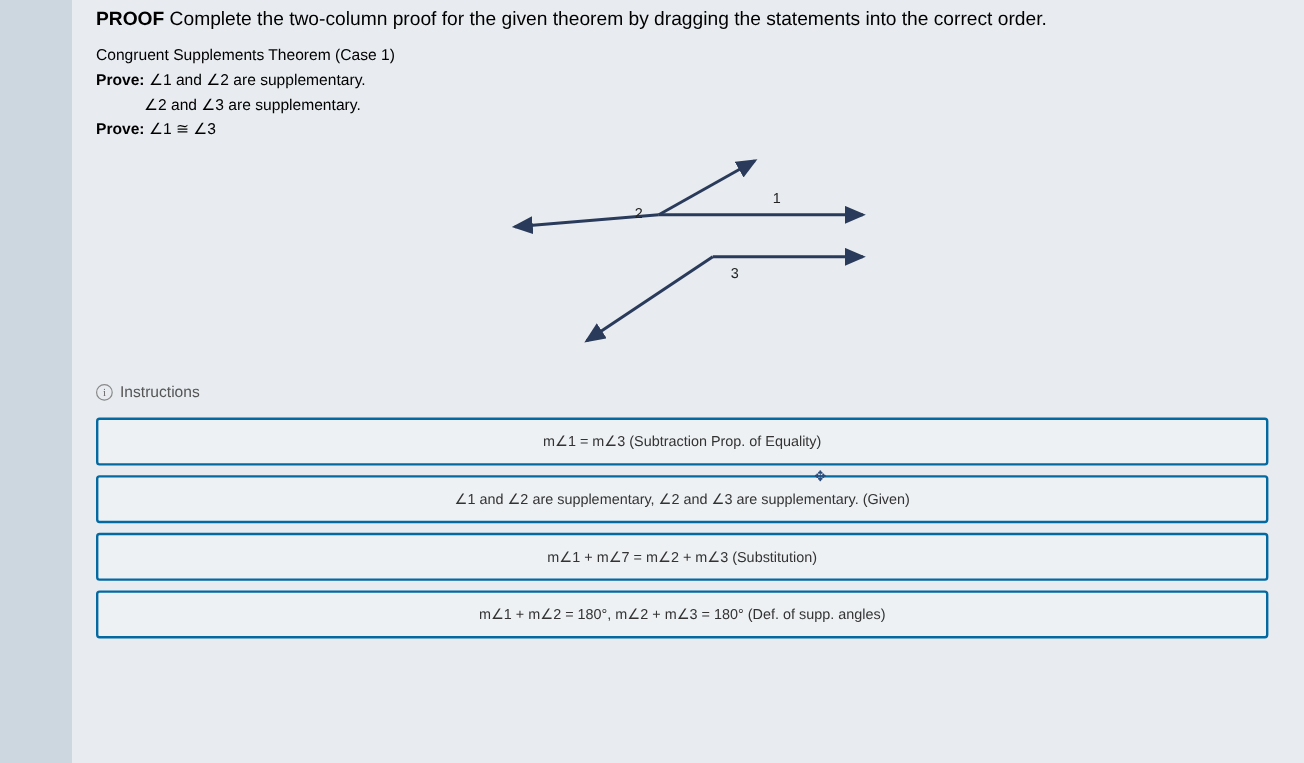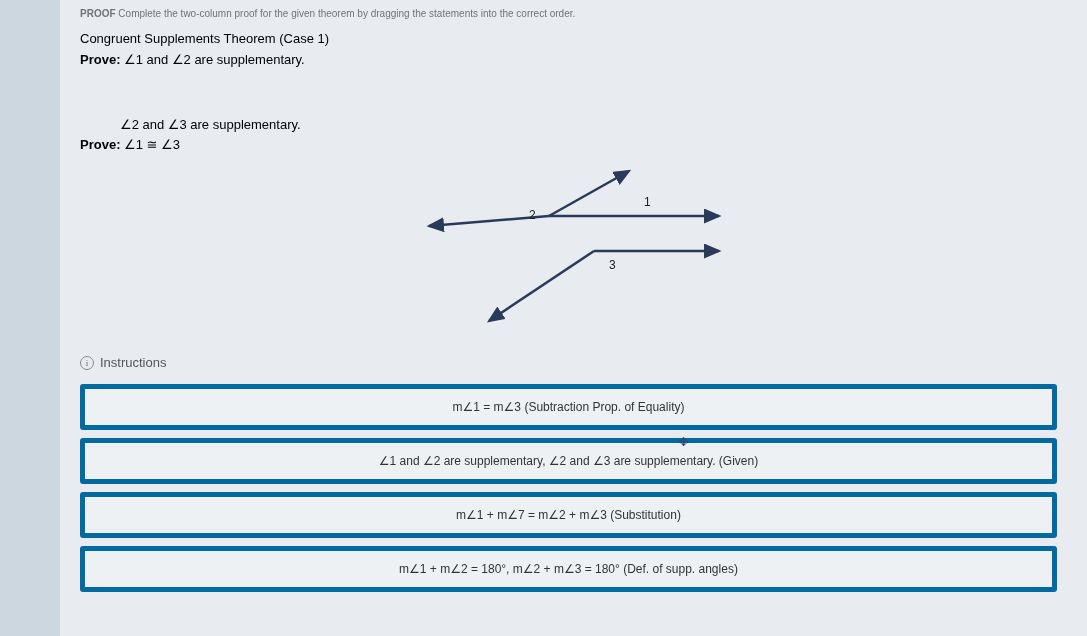--- a/index.html
+++ b/index.html
@@ -20,39 +20,38 @@
       background: #cdd7df;
       flex-shrink: 0;
     }
     .content {
       flex: 1;
       background: #e8ecf0;
       padding: 8px 30px 10px 20px;
       overflow-y: auto;
     }
     .proof-header {
-      font-size: 10px;
-      color: #737373;
+      font-size: 16px;
+      color: #000000;
       margin-bottom: 10px;
     }
     .proof-header b {
       font-weight: bold;
     }
     .theorem-block {
       font-size: 13px;
       color: #000000;
       line-height: 1.6;
       margin-bottom: 5px;
     }
     .indent1 {
       margin-left: 0;
     }
     .indent2 {
       margin-left: 40px;
-      margin-top: 44px;
     }
     .figure-wrap {
       text-align: center;
       margin: 5px 0 10px 0;
     }
     .instructions-row {
       display: flex;
       align-items: center;
       gap: 6px;
       font-size: 13px;
@@ -72,21 +71,21 @@
       color: #666;
       font-family: serif;
     }
     .drag-list {
       display: flex;
       flex-direction: column;
       gap: 8px;
     }
     .drag-item {
       background: #eef1f4;
-      border: 5px solid #0369a1;
+      border: 2px solid #0369a1;
       border-radius: 3px;
       padding: 11px 10px;
       text-align: center;
       font-size: 12px;
       color: #333;
       cursor: move;
       position: relative;
     }
     .move-cursor {
       position: absolute;

